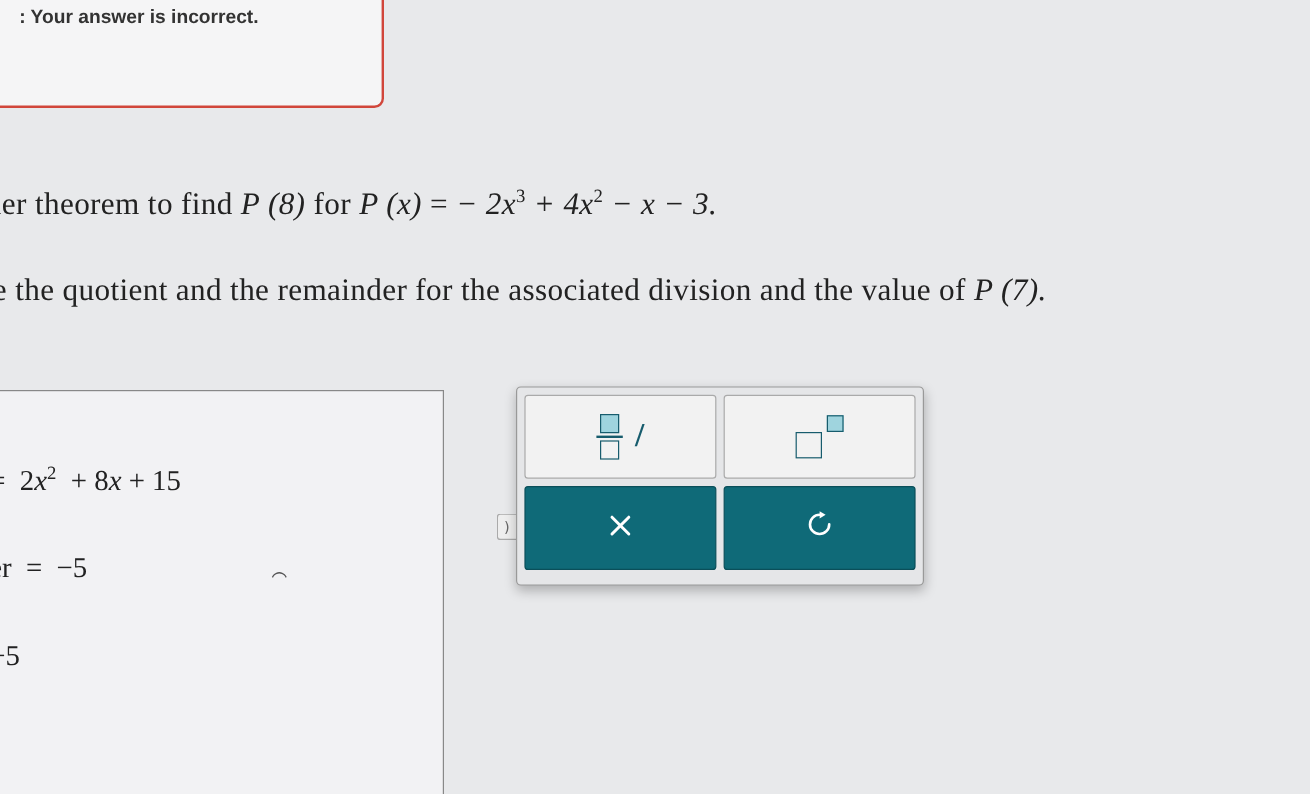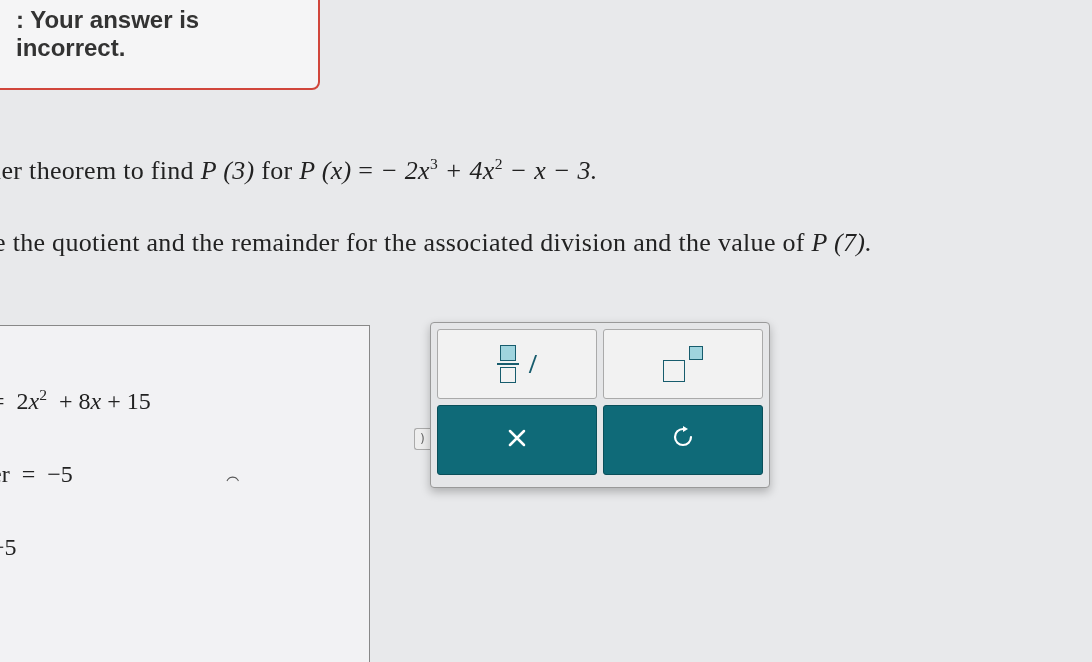--- a/index.html
+++ b/index.html
@@ -17,21 +17,21 @@
     left: -20px;
     top: -20px;
     width: 340px;
     height: 110px;
     border: 2px solid #d1463b;
     border-radius: 8px;
     background: #f5f5f6;
     padding: 24px 24px 0 34px;
   }
   .feedback-text {
-    font-size: 24px;
+    font-size: 16px;
     font-weight: 600;
     color: #333;
   }
   .question-area {
     position: absolute;
     left: 0;
     top: 155px;
     width: 1092px;
     padding-left: 0;
   }
@@ -180,21 +180,21 @@
 </style>
 </head>
 <body>
 
 <div class="feedback-box">
   <div class="feedback-text">: Your answer is incorrect.</div>
 </div>
 
 <div class="question-area">
   <div class="question-line1">
-    <span>ler theorem to find </span><span class="math">P (3)</span><span> for </span><span class="math">P (x)</span><span> = </span><span class="math">− 2<span class="italic">x</span><sup>3</sup> + 4<span class="italic">x</span><sup>2</sup> − <span class="italic">x</span> − 3.</span>
+    <span>ler theorem to find </span><span class="math">P (8)</span><span> for </span><span class="math">P (x)</span><span> = </span><span class="math">− 2<span class="italic">x</span><sup>3</sup> + 4<span class="italic">x</span><sup>2</sup> − <span class="italic">x</span> − 3.</span>
   </div>
   <div class="question-line2">
     <span>e the quotient and the remainder for the associated division and the value of </span><span class="math">P (7).</span>
   </div>
 </div>
 
 <div class="answer-box">
   <div class="ans-line">=&nbsp;&nbsp;2<span class="italic">x</span><sup>2</sup>&nbsp;&nbsp;+ 8<span class="italic">x</span> + 15</div>
   <div class="ans-line">er  =  −5</div>
   <div class="ans-line" style="margin-top:20px;">−5</div>

